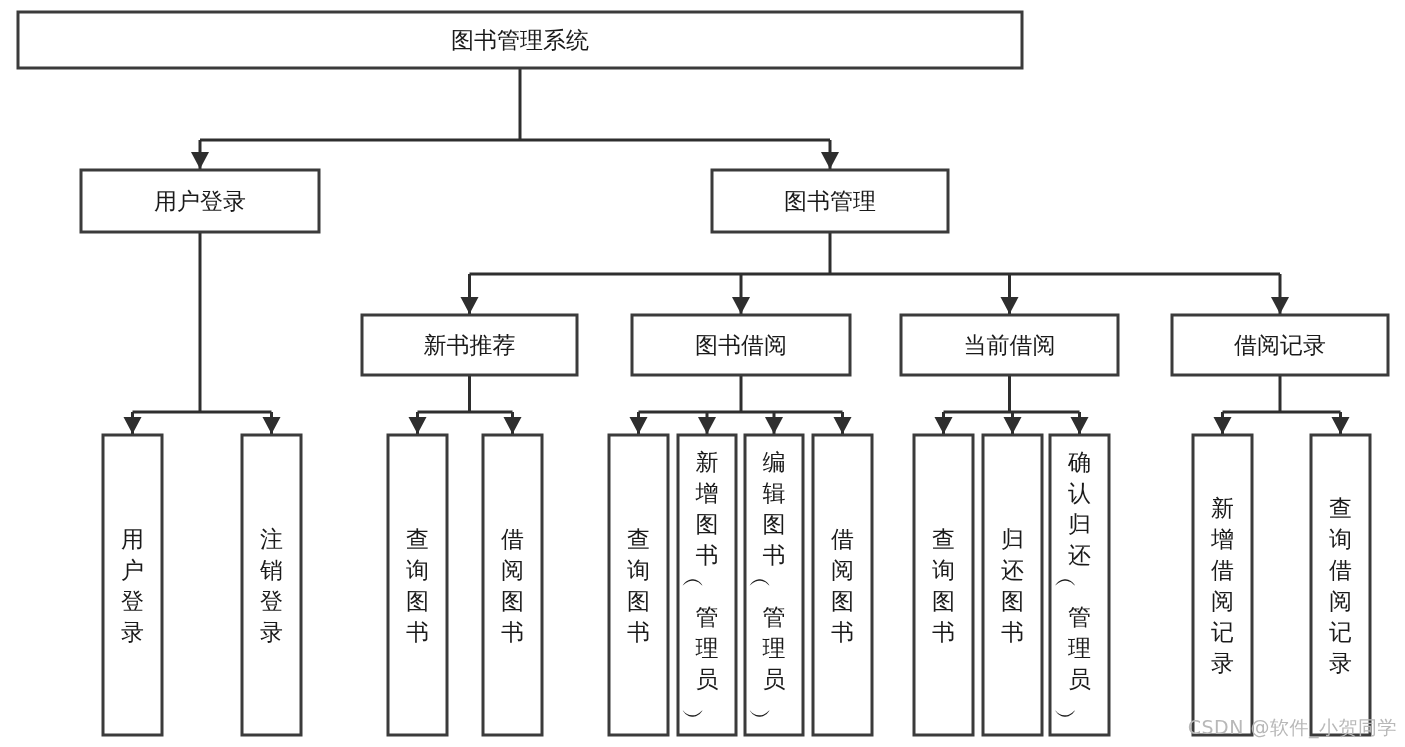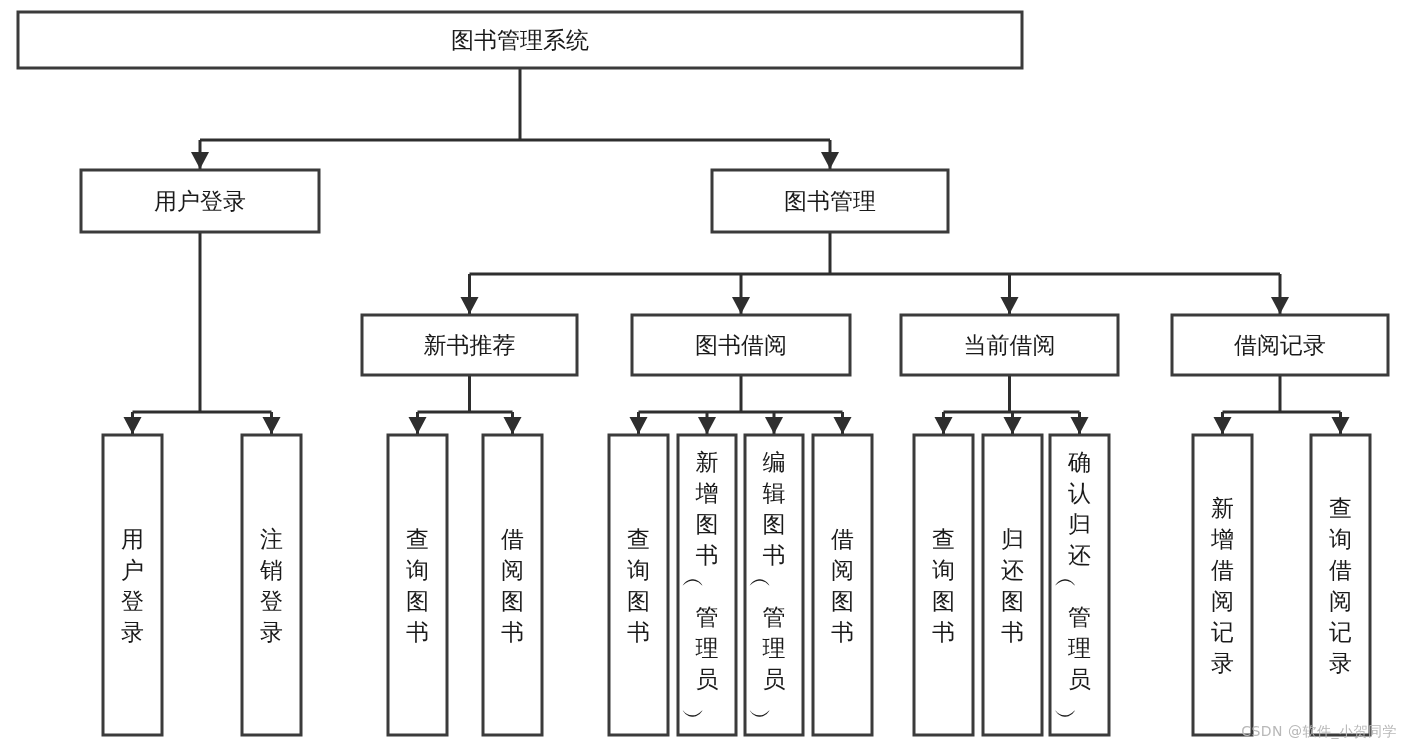--- a/index.html
+++ b/index.html
@@ -52,21 +52,21 @@
   }
   .edge-arrow {
     fill: #2e2e2e;
     stroke: none;
   }
   .watermark {
     position: absolute;
     right: 8px;
     bottom: 6px;
     font-family: "DejaVu Sans", "Liberation Sans", sans-serif;
-    font-size: 14px;
+    font-size: 19px;
     color: #b8b8b8;
     white-space: nowrap;
     letter-spacing: 0.5px;
   }
 </style>
 </head>
 <body>
 
 <div id="diagram-root">
   <svg class="canvas" viewBox="0 0 1405 747">

